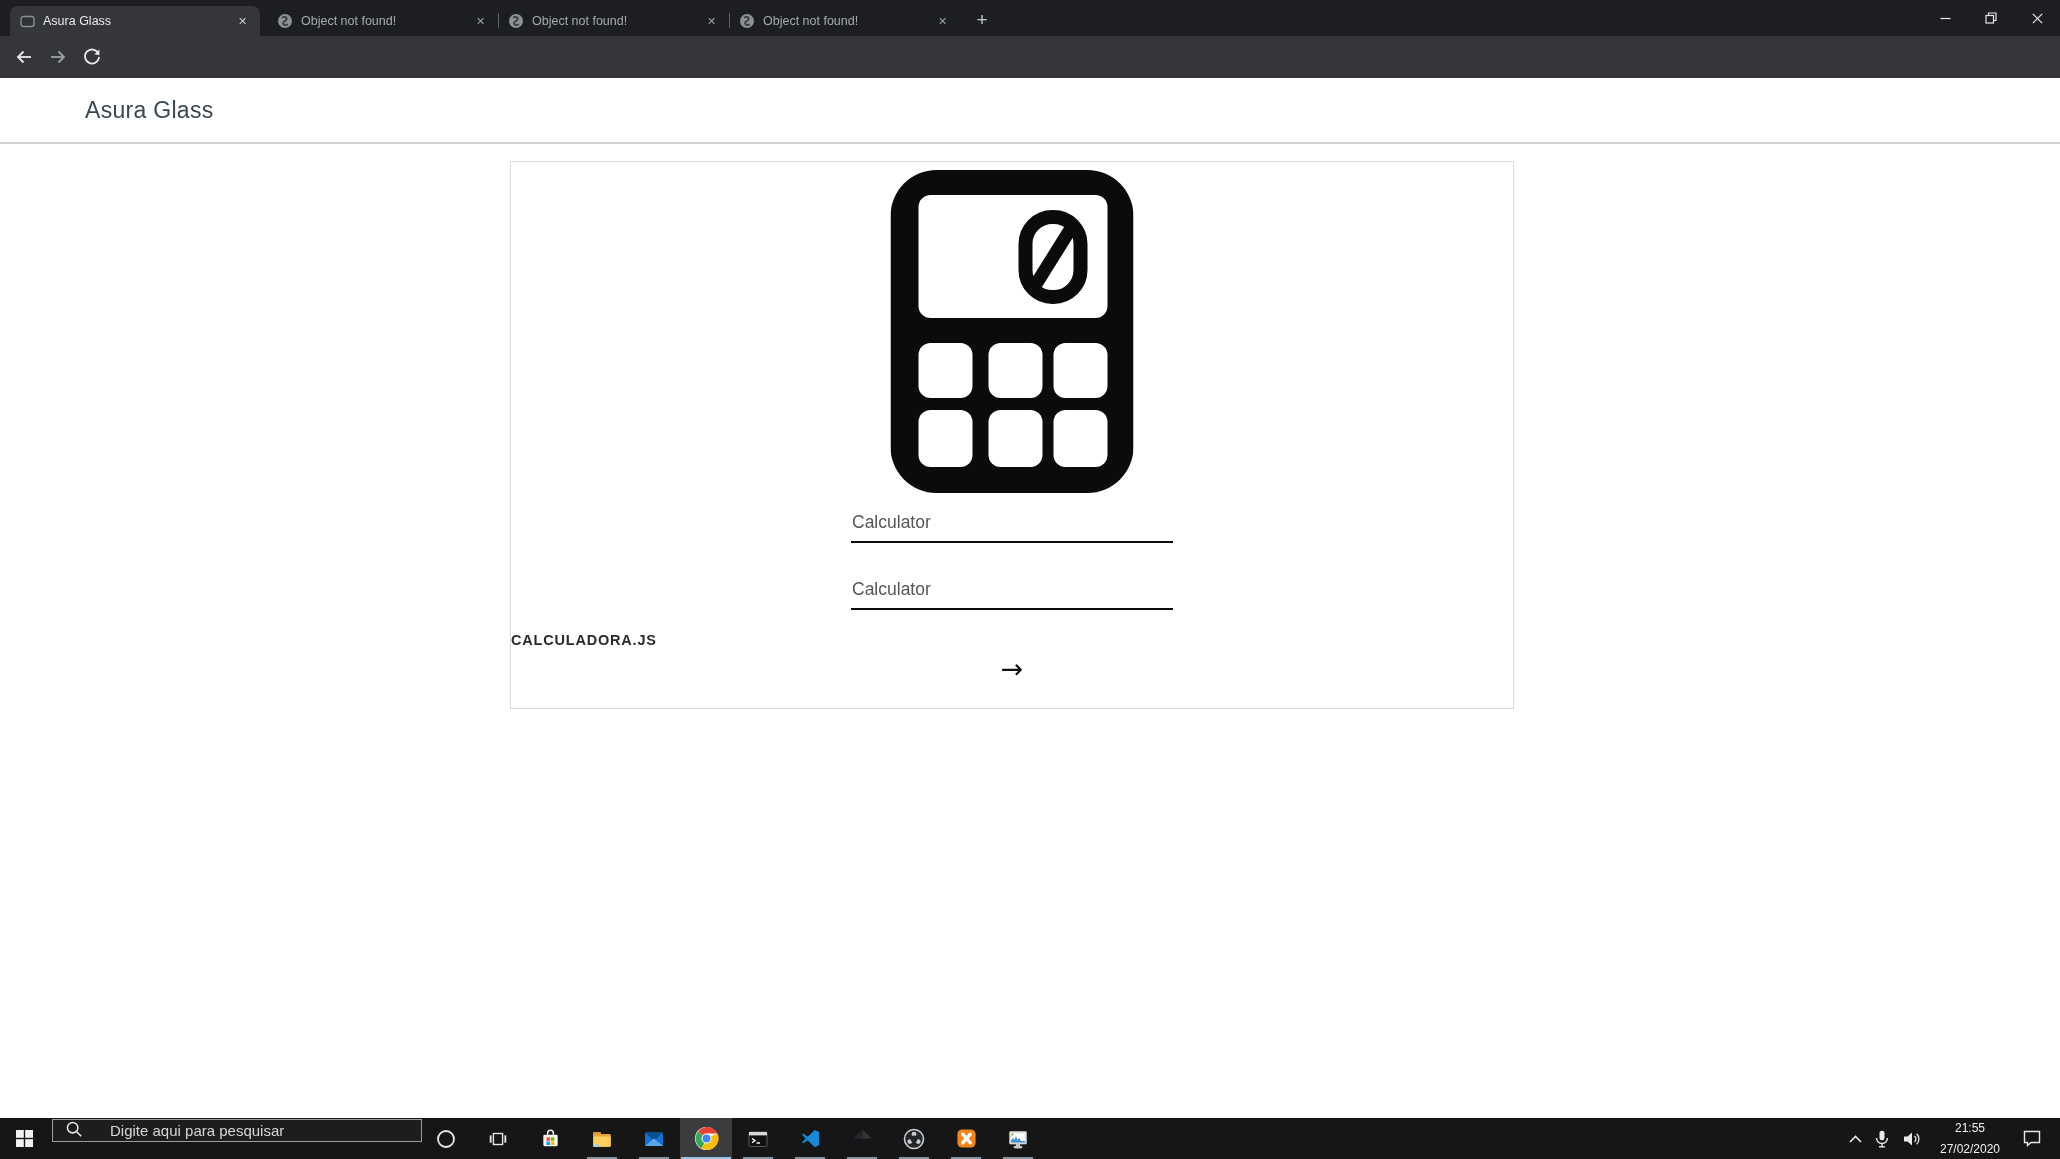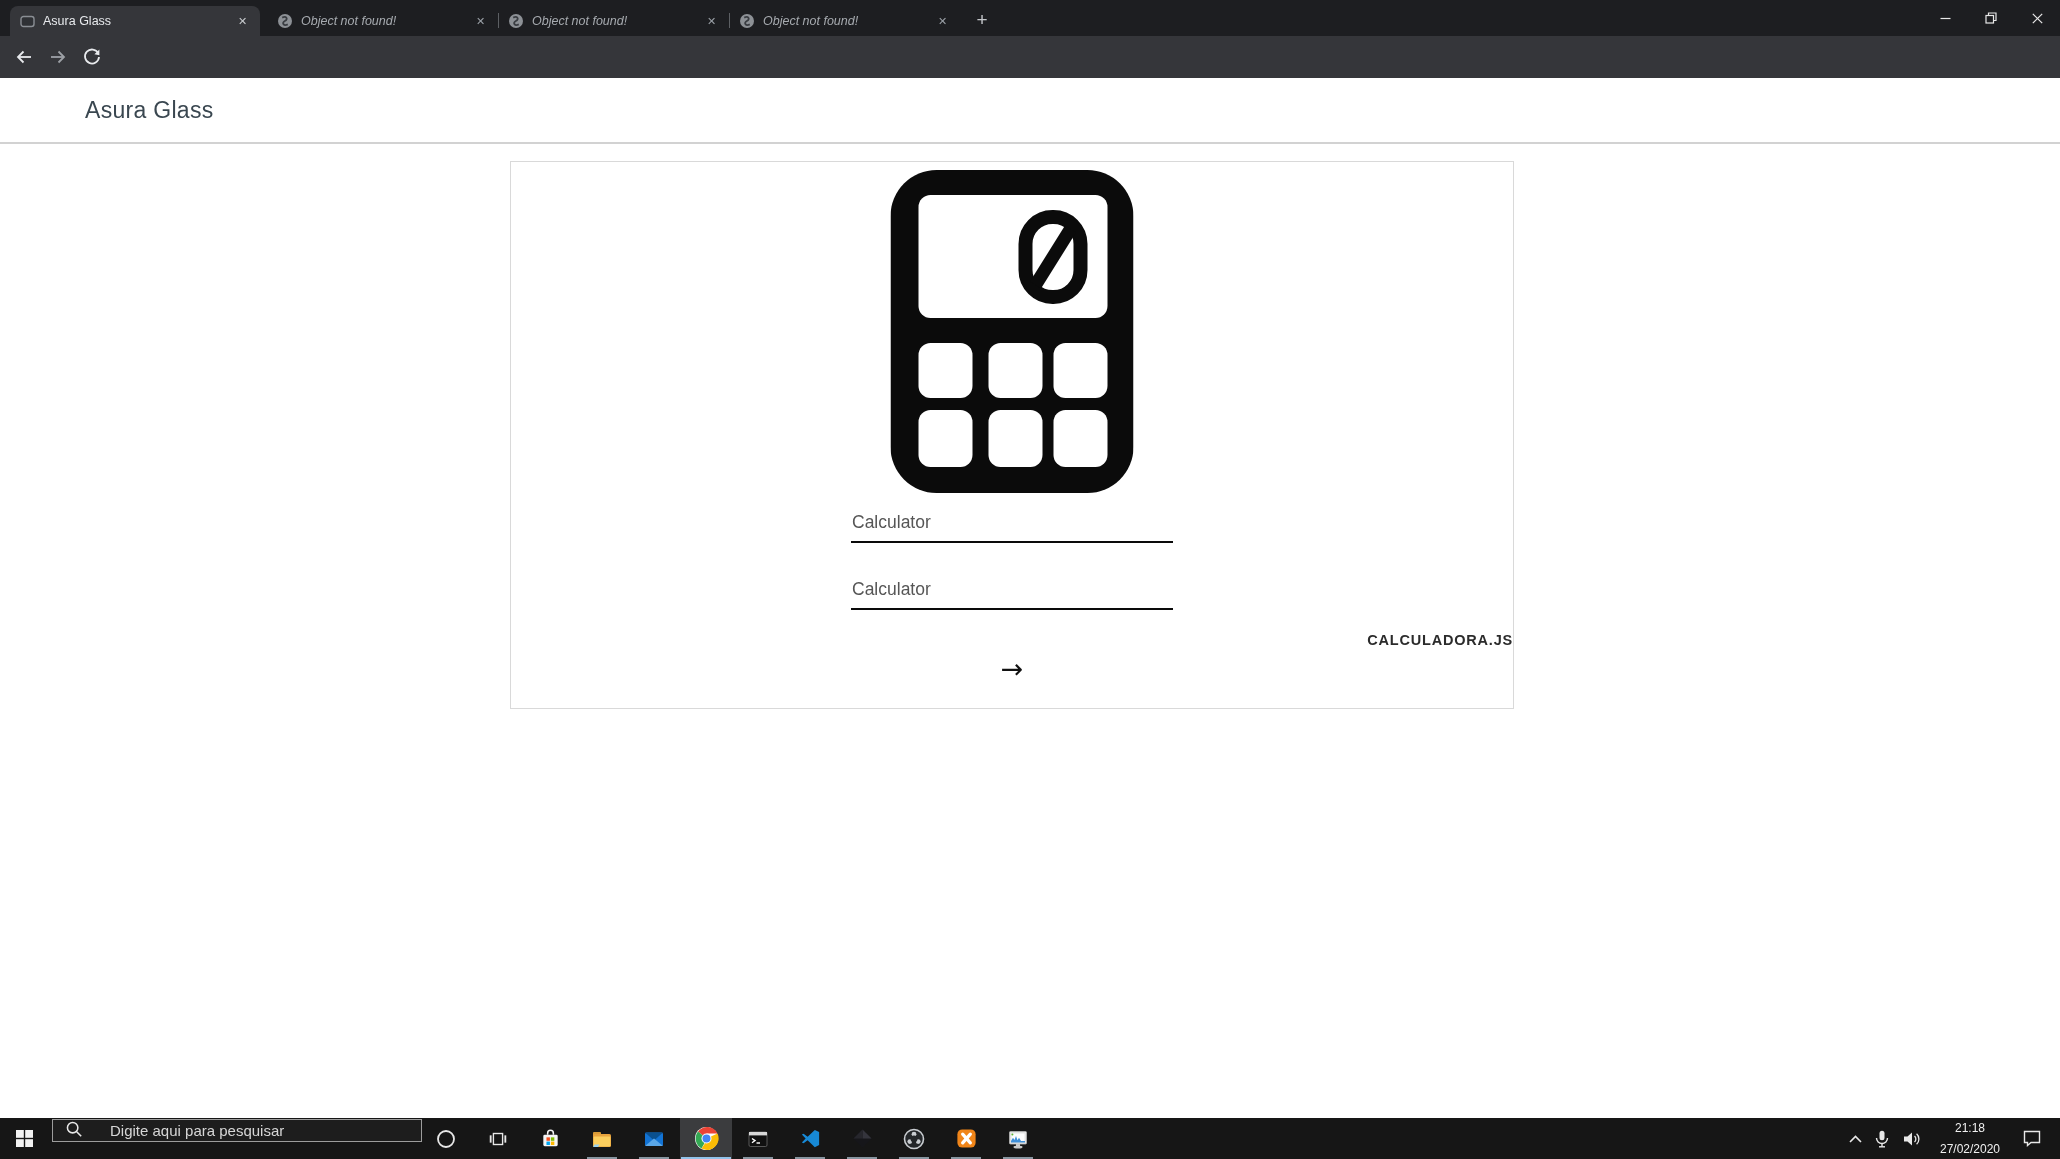--- a/index.html
+++ b/index.html
@@ -7,21 +7,21 @@
               font-family:"Liberation Sans", sans-serif; }
   .glyph { font-family:"DejaVu Sans", sans-serif; }
 
   
   .tabstrip { position:absolute; top:0; left:0; width:2060px; height:36px;
               background:#1d1e21; display:flex; align-items:flex-end; }
   .tab { height:30px; display:flex; align-items:center; padding:0 9px;
          color:#a6aaaf; font-size:12.5px; }
   .tab.active { background:#35363a; color:#e8eaed; border-radius:8px 8px 0 0;
                 margin-left:10px; width:250px; }
-  .tab.inactive { width:230px;font-style:italic; }
+  .tab.inactive { width:230px; }
   .tab .fav { width:16px; height:16px; margin-right:8px; flex:0 0 auto;
               display:grid; place-items:center; }
   .tab .ttl { flex:1; white-space:nowrap; overflow:hidden; }
   .tab .tclose { width:17px; height:17px; display:grid; place-items:center;
                  border-radius:50%; color:#9aa0a6; font-size:11px; }
   .tab.active .tclose { color:#c7cacd; }
   .tabsep { width:1px; height:15px; background:#5c5f63; margin-bottom:8px; }
   .newtab { width:28px; height:28px; margin:0 0 2px 8px; display:grid; place-items:center;
             color:#c3c6ca; font-size:19px; border-radius:50%; }
   .wincontrols { position:absolute; top:0; right:0; height:36px; display:flex; }
@@ -53,21 +53,21 @@
                  align-items:center; padding-left:85px; }
   .site-title { font-size:23px; color:#3a4750; letter-spacing:.3px; }
   .card { position:absolute; left:510px; top:83px; width:1004px; height:548px;
           background:#fff; border:1px solid #d9d9d9; }
   .calc-wrap { position:absolute; top:8px; left:50%; transform:translateX(-50%); }
   .m-field { position:absolute; left:50%; transform:translateX(-50%); width:322px;text-decoration:underline; }
   .m-field input { width:100%; border:none; border-bottom:2px solid #0a0a0a;
                    background:transparent; outline:none; font-size:17.5px; color:#565656;
                    padding:0 0 8px 1px; font-family:"Liberation Sans", sans-serif; }
   .f1 { top:350px; } .f2 { top:417px; }
-  .submit { position:absolute; top:470px; width:100%; text-align:right;
+  .submit { position:absolute; top:470px; width:100%; text-align:left;
             font-size:14.5px; font-weight:600; letter-spacing:.8px; color:#2b2b2b; }
   .arrowbtn { position:absolute; top:492px; width:100%; text-align:center;
               font-size:27px; color:#111; line-height:30px; }
 
   
   .taskbar { position:absolute; bottom:0; left:0; width:2060px; height:41px;
              background:#161616; }
   .startbtn { position:absolute; left:0; top:0; width:48px; height:41px;
               display:grid; place-items:center; }
   .searchbox { position:absolute; left:52px; top:1px; width:370px; height:23px;
@@ -369,21 +369,21 @@
         </svg>
     </div>
     <div class="trayitem" style="width:34px;">
       <svg width="20" height="16" viewBox="0 0 20 16">
           <polygon points="1,5.5 4.5,5.5 9,1.5 9,14.5 4.5,10.5 1,10.5" fill="#e8e8e8"></polygon>
           <path d="M11.5,5 a4,4 0 0 1 0,6" fill="none" stroke="#e8e8e8" stroke-width="1.3"></path>
           <path d="M13.6,2.8 a7,7 0 0 1 0,10.4" fill="none" stroke="#e8e8e8" stroke-width="1.3"></path>
         </svg>
     </div>
     <div class="trayitem clock">
-      <div>21:18</div>
+      <div>21:55</div>
       <div>27/02/2020</div>
     </div>
     <div class="trayitem" style="width:44px;">
       <svg width="18" height="17" viewBox="0 0 18 17" fill="none" stroke="#e8e8e8" stroke-width="1.4">
           <path d="M1.5,1.5 H16.5 V12.5 H8 L4.5,15.5 V12.5 H1.5 Z"></path>
         </svg>
     </div>
     <div style="width:6px;"></div>
   </div>
 </div>

